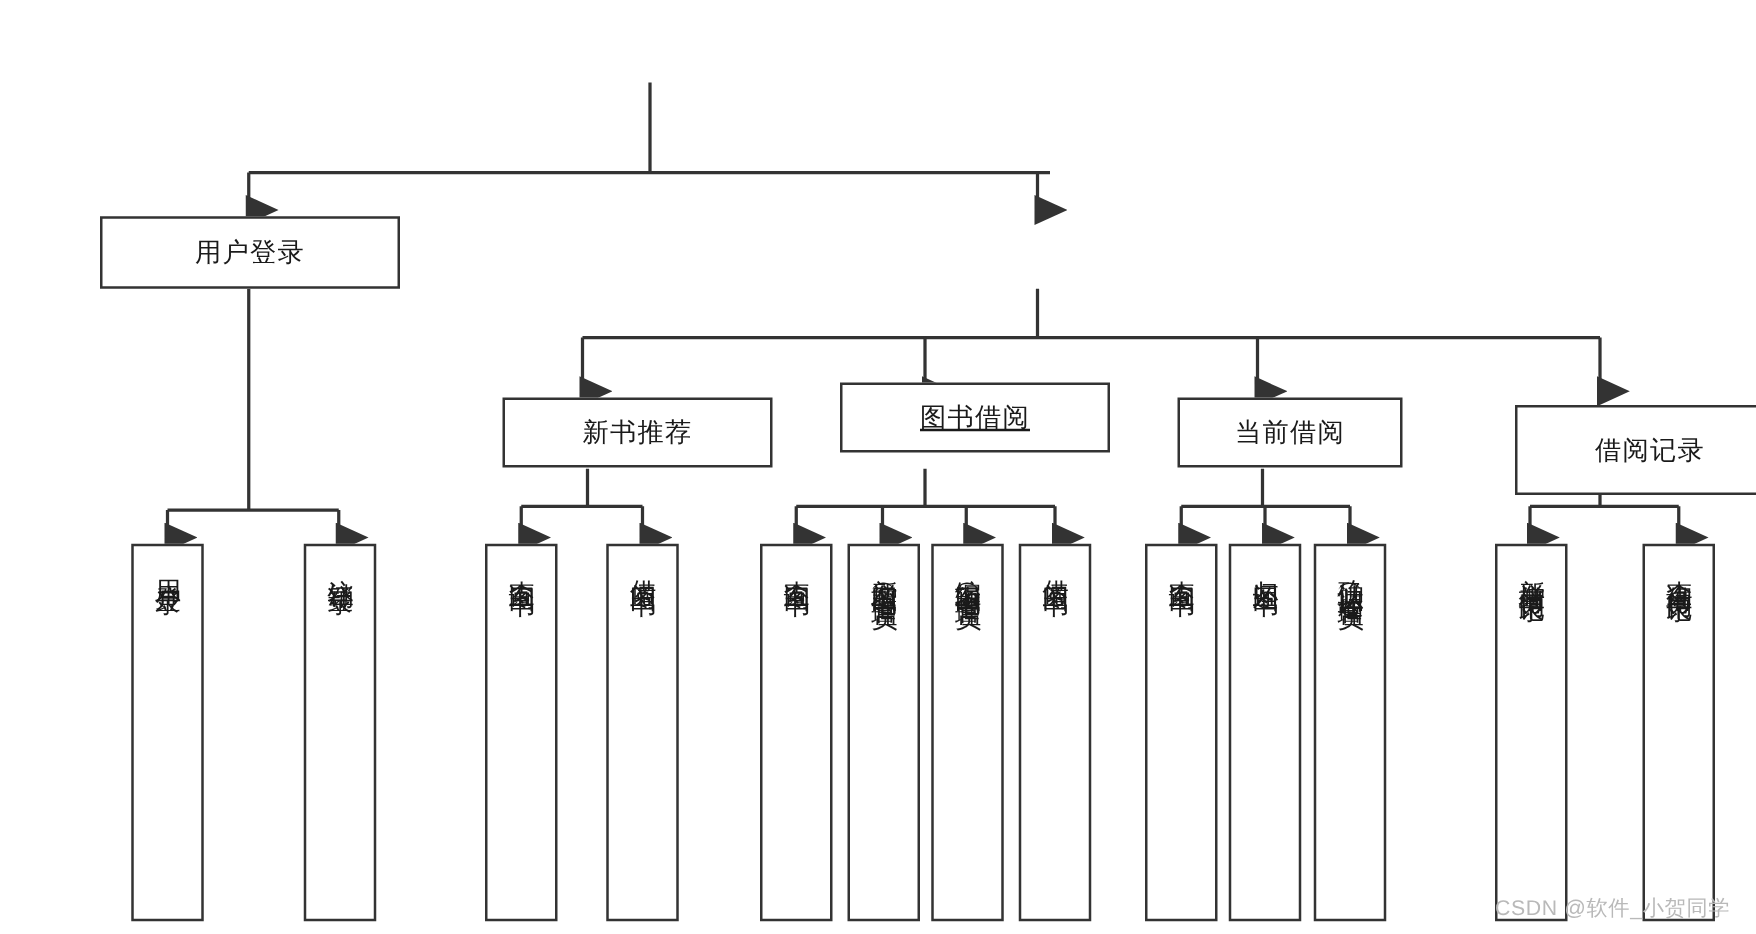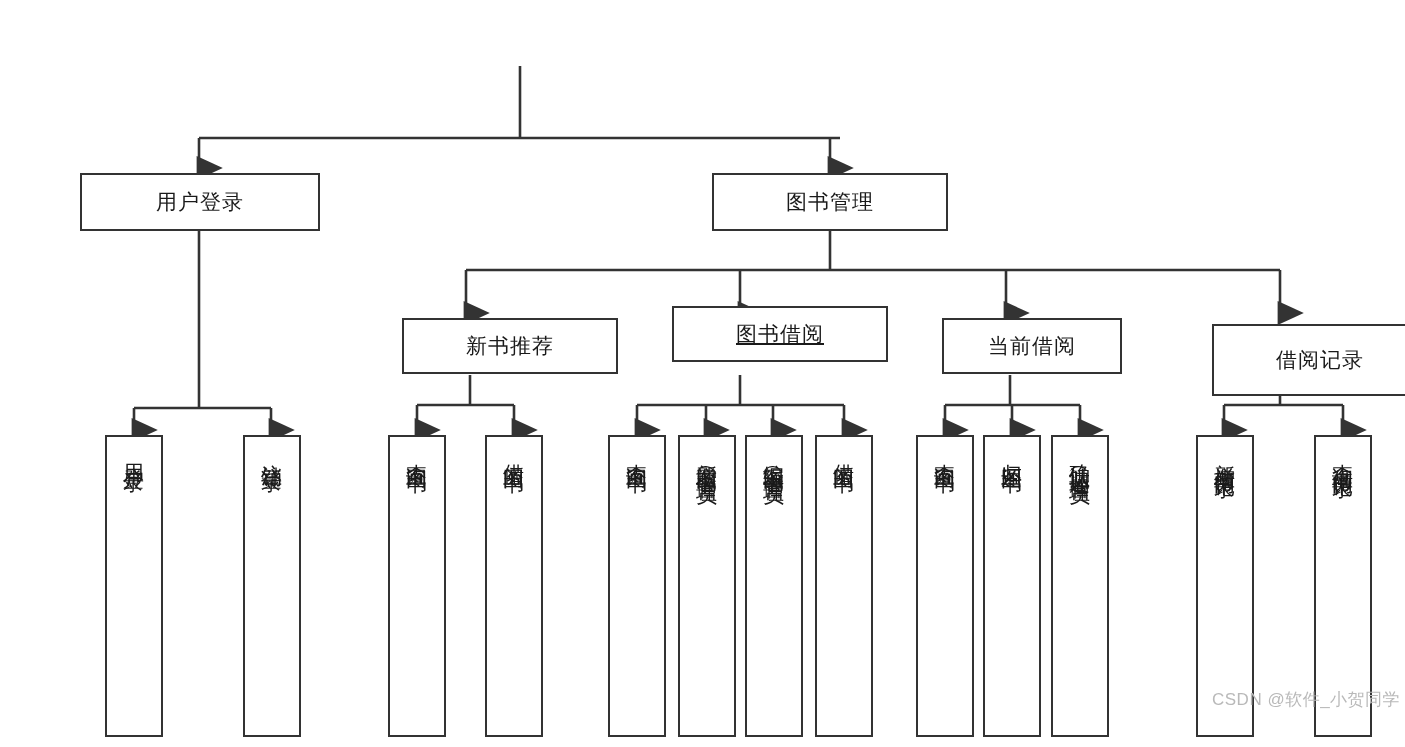--- a/index.html
+++ b/index.html
@@ -123,21 +123,20 @@
 
       <path d="M 1280 375 L 1280 405"></path>
       <path d="M 1224 405 L 1343 405"></path>
       <path d="M 1224 405 L 1224 430" marker-end="url(#arrow)"></path>
       <path d="M 1343 405 L 1343 430" marker-end="url(#arrow)"></path>
     </g>
   </svg>
 
 
   <div class="node node-l2" style="left:80px; top:173px; width:240px; height:58px;">用户登录</div>
-  <div class="node node-l2" style="left:712px; top:173px; width:236px; height:58px;">图书管理</div>
 
   <div class="node node-l3" style="left:362px; top:318px; width:216px; height:56px;">新书推荐</div>
   <div class="node node-l3" style="left:632px; top:306px; width:216px; height:56px;text-decoration:underline;">图书借阅</div>
   <div class="node node-l3" style="left:902px; top:318px; width:180px; height:56px;">当前借阅</div>
   <div class="node node-l3" style="left:1172px; top:324px; width:216px; height:72px;">借阅记录</div>
 
   <div class="node node-leaf" style="left:105px; top:435px; width:58px; height:302px;">
     <span class="vlabel">用户登录</span>
   </div>
   <div class="node node-leaf" style="left:243px; top:435px; width:58px; height:302px;">
@@ -174,15 +173,15 @@
     <span class="vlabel">确认归还（管理员）</span>
   </div>
 
   <div class="node node-leaf" style="left:1196px; top:435px; width:58px; height:302px;">
     <span class="vlabel">新增借阅记录</span>
   </div>
   <div class="node node-leaf" style="left:1314px; top:435px; width:58px; height:302px;">
     <span class="vlabel">查询借阅记录</span>
   </div>
 
-  <div class="watermark" style="left:1196px; top:688px;padding-left:16px;">CSDN @软件_小贺同学</div>
+  <div class="watermark" style="left:1196px; top:715px;">CSDN @软件_小贺同学</div>
 
 </div>
 
 </body></html>

